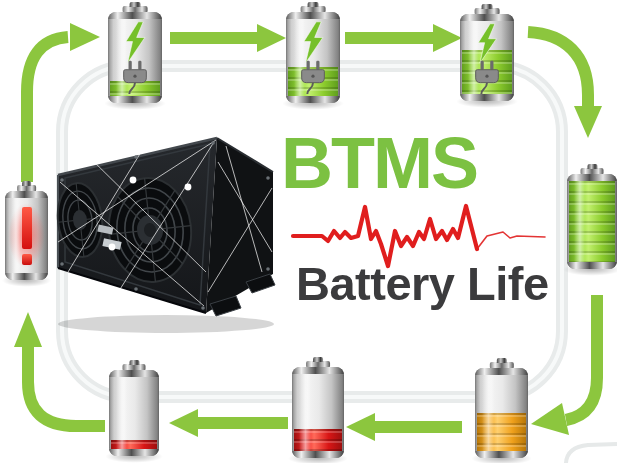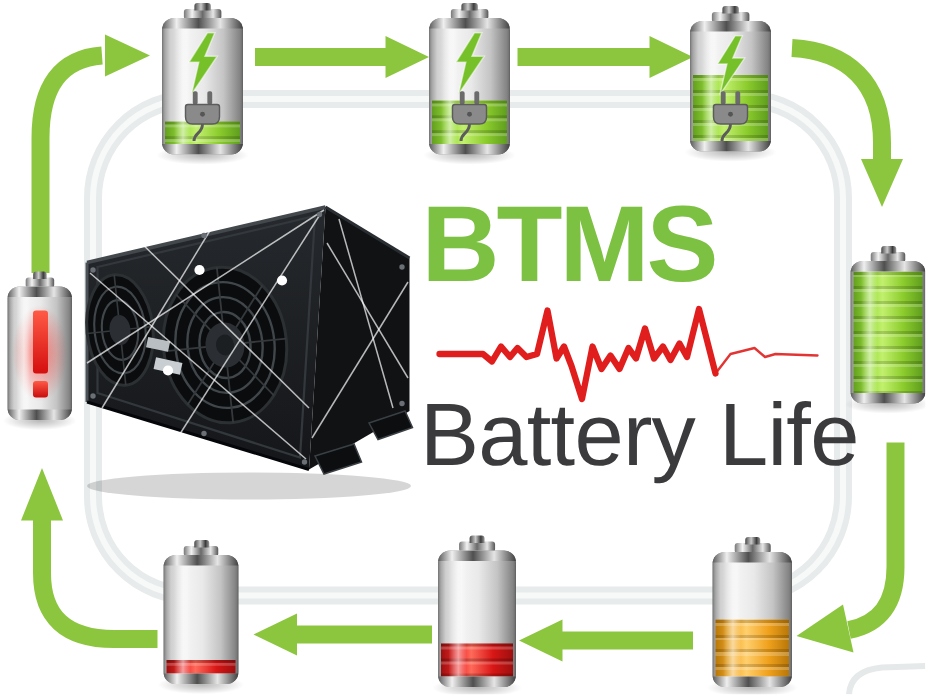--- a/index.html
+++ b/index.html
@@ -52,21 +52,21 @@
   .exc{position:absolute;left:50%;top:18%;transform:translateX(-50%);z-index:4;width:10px;}
   .exc .bar{width:10px;height:42px;border-radius:2px;background:linear-gradient(180deg,#ff5a46,#d40f0f);}
   .exc .dot{width:10px;height:11px;margin-top:5px;border-radius:2px;background:linear-gradient(180deg,#ff5a46,#c90d0d);}
 
   
   #title-line{left:281px;top:130px;display:flex;align-items:baseline;white-space:nowrap;}
   .brand{font-size:72px;font-weight:700;letter-spacing:-2px;line-height:.92;
     color:var(--brand-green,#7CC142);}
   .conj{font-size:39px;font-weight:700;letter-spacing:1.5px;margin-left:3px;
     color:var(--brand-green,#7CC142);}
-  .subtitle{left:280px;top:256px;font-size:59px;font-weight:400;letter-spacing:-.5px;white-space:nowrap;
+  .subtitle{left:296px;top:256px;font-size:47px;font-weight:700;letter-spacing:-.5px;white-space:nowrap;
     color:var(--subtitle-dark,#3B3B3D);}
   #ecg{left:285px;top:198px;}
 </style>
 </head>
 <body>
 
 <div id="stage">
 
   <svg id="track" class="abs" width="617" height="463" viewBox="0 0 617 463">
     <rect class="track-outer" x="62" y="66" width="500" height="331" rx="66"></rect>

